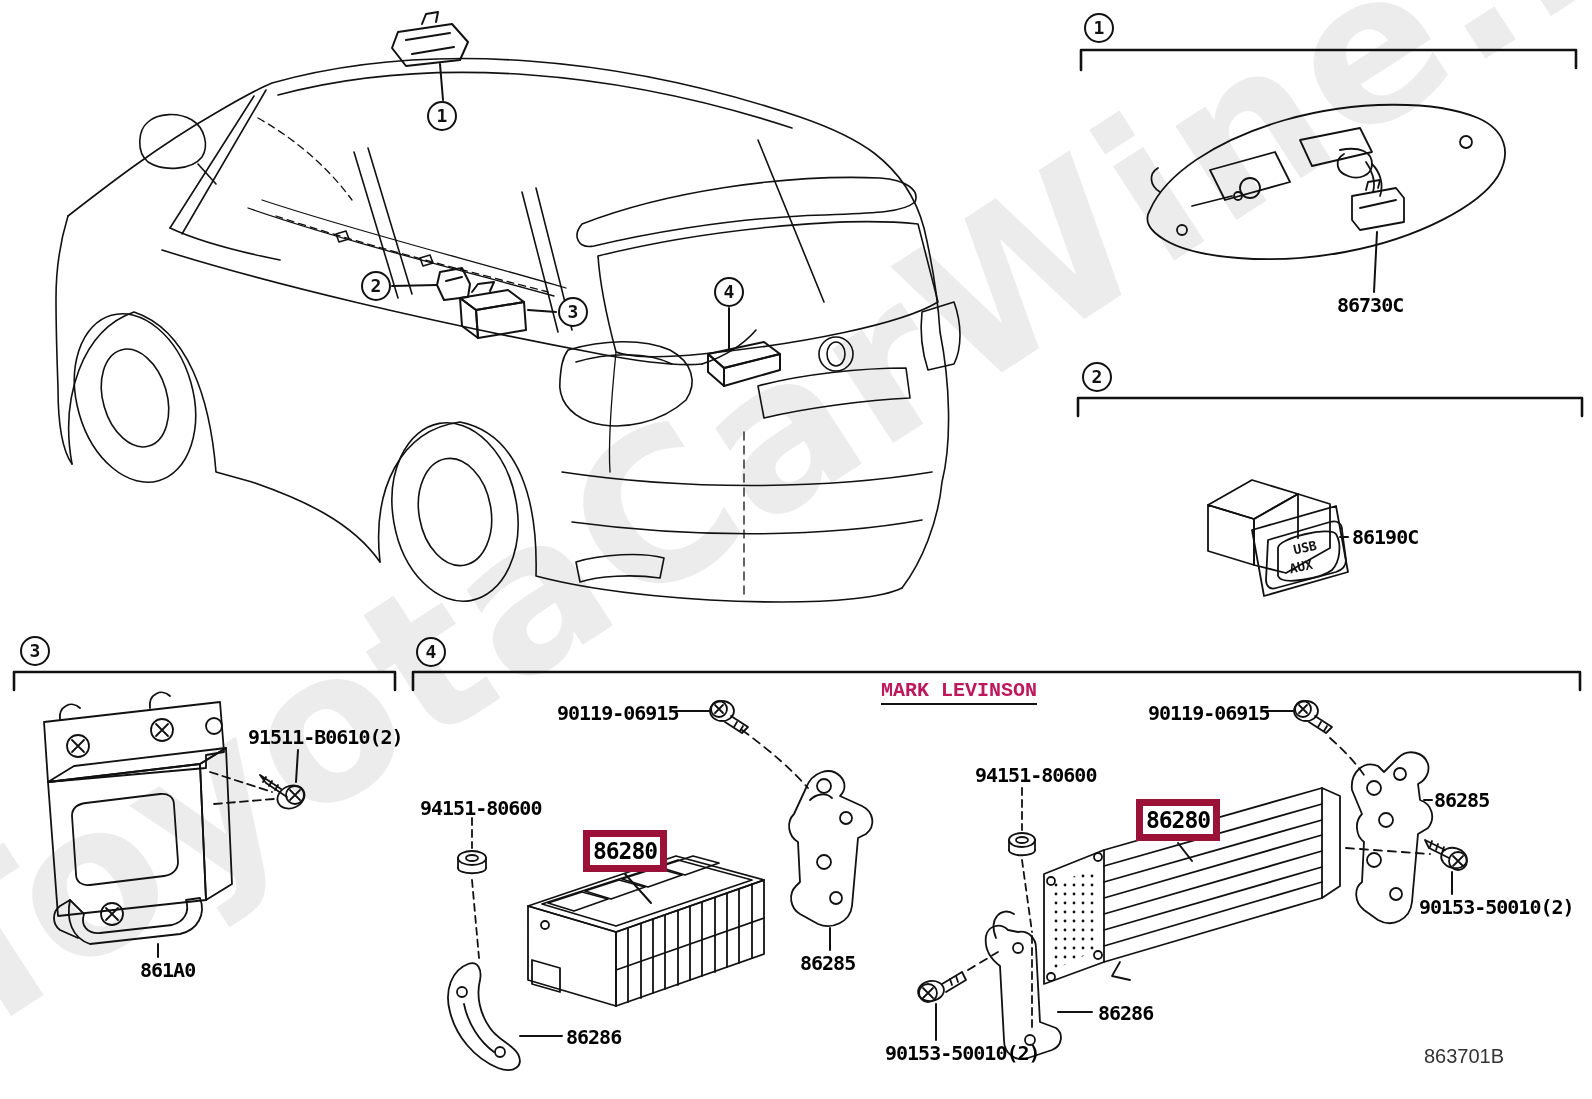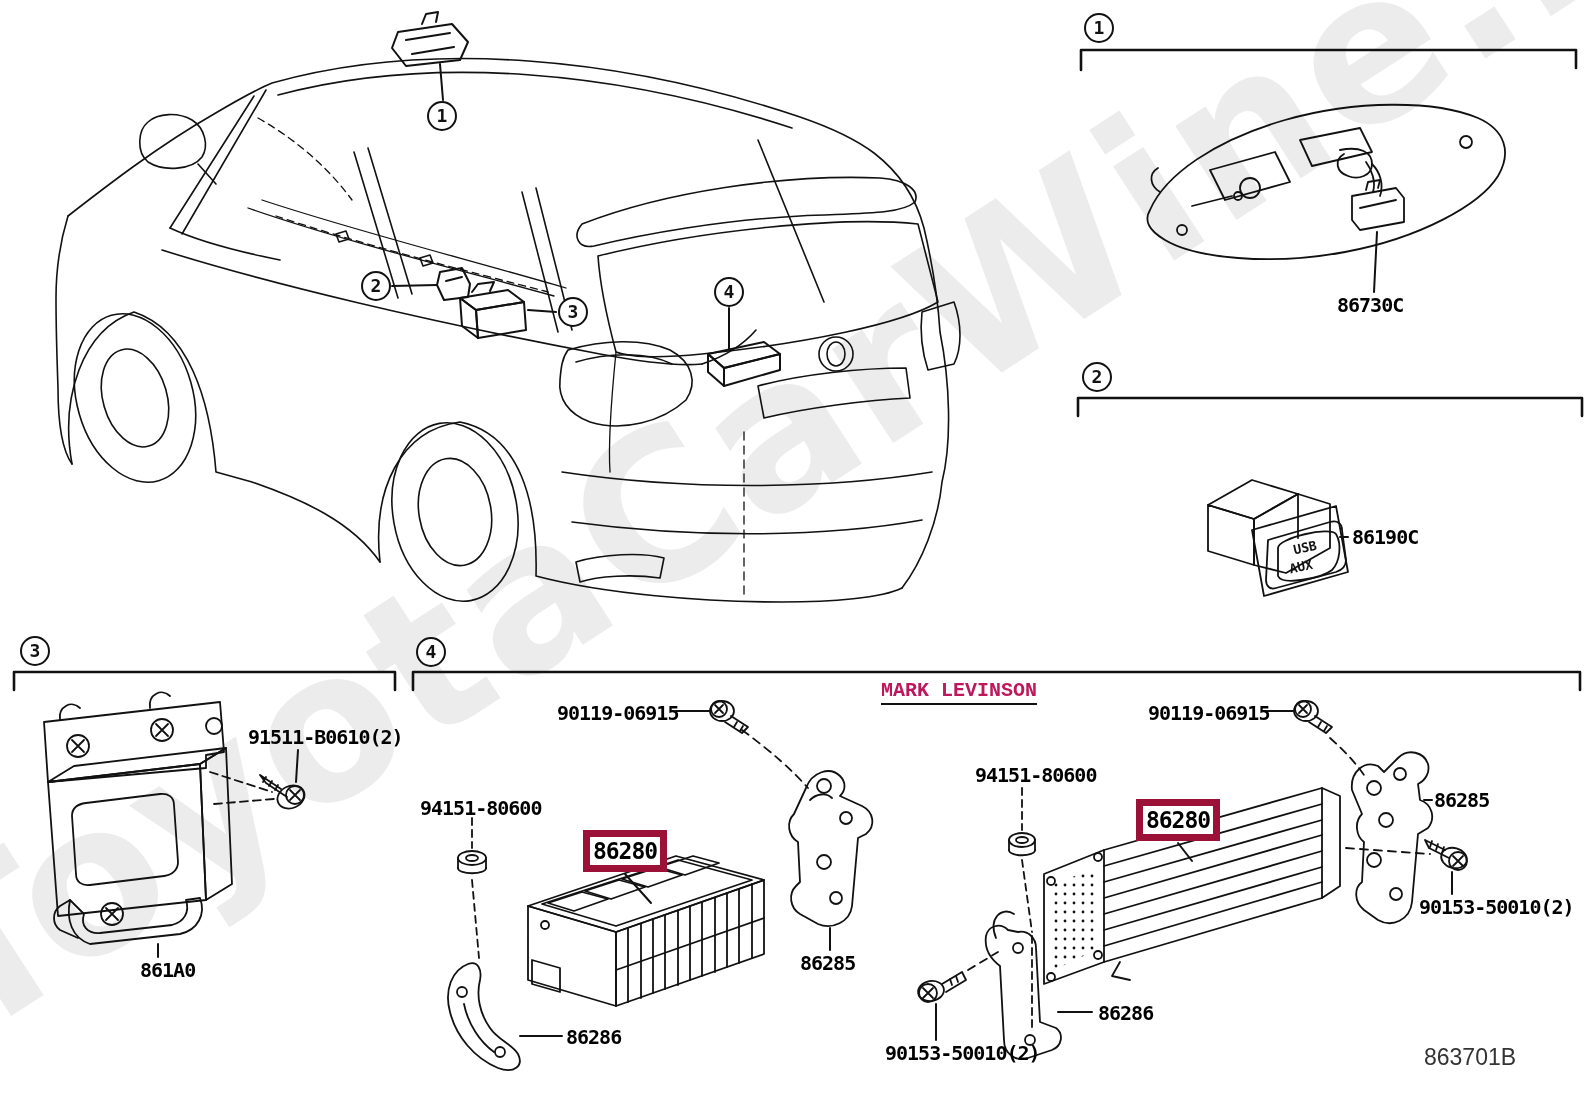--- a/index.html
+++ b/index.html
@@ -6,21 +6,21 @@
   .stage{position:relative;width:1592px;height:1099px;background:#ffffff;overflow:hidden;
          font-family:"DejaVu Sans Mono",monospace;}
   .watermark{position:absolute;left:-70px;top:865px;font-size:205px;font-weight:bold;
              color:#ececec;white-space:nowrap;transform:rotate(-33deg);transform-origin:left center;
              z-index:0;font-family:"DejaVu Sans",sans-serif;letter-spacing:4px;user-select:none;}
   svg.art{position:absolute;left:0;top:0;z-index:1;}
   .plabel{position:absolute;z-index:2;font-family:"DejaVu Sans Mono",monospace;font-weight:bold;
           font-size:20px;letter-spacing:-1px;color:#000;white-space:nowrap;line-height:1;}
   .heading{position:absolute;z-index:2;font-family:Liberation Mono, monospace;font-weight:bold;
            font-size:20px;color:#be185d;border-bottom:2px solid #111;padding-bottom:2px;white-space:nowrap;line-height:1;}
-  .code{position:absolute;z-index:2;font-family:"Liberation Sans",sans-serif;font-size:23px;
+  .code{position:absolute;z-index:2;font-family:"Liberation Sans",sans-serif;font-size:20px;
         color:#333;white-space:nowrap;line-height:1;}
   .callout{position:absolute;z-index:2;width:30px;height:30px;border:2px solid #111;border-radius:50%;
            background:#fff;display:flex;align-items:center;justify-content:center;
            font-size:18px;font-weight:bold;color:#111;box-sizing:border-box;line-height:1;}
   .hlbox{position:absolute;z-index:2;border:7px solid #9c1137;background:#fff;width:70px;height:28px;
          display:flex;align-items:center;justify-content:center;font-size:23px;font-weight:bold;
          letter-spacing:-1px;color:#000;box-sizing:content-box;line-height:1;}
 </style>
 </head>
 <body>

